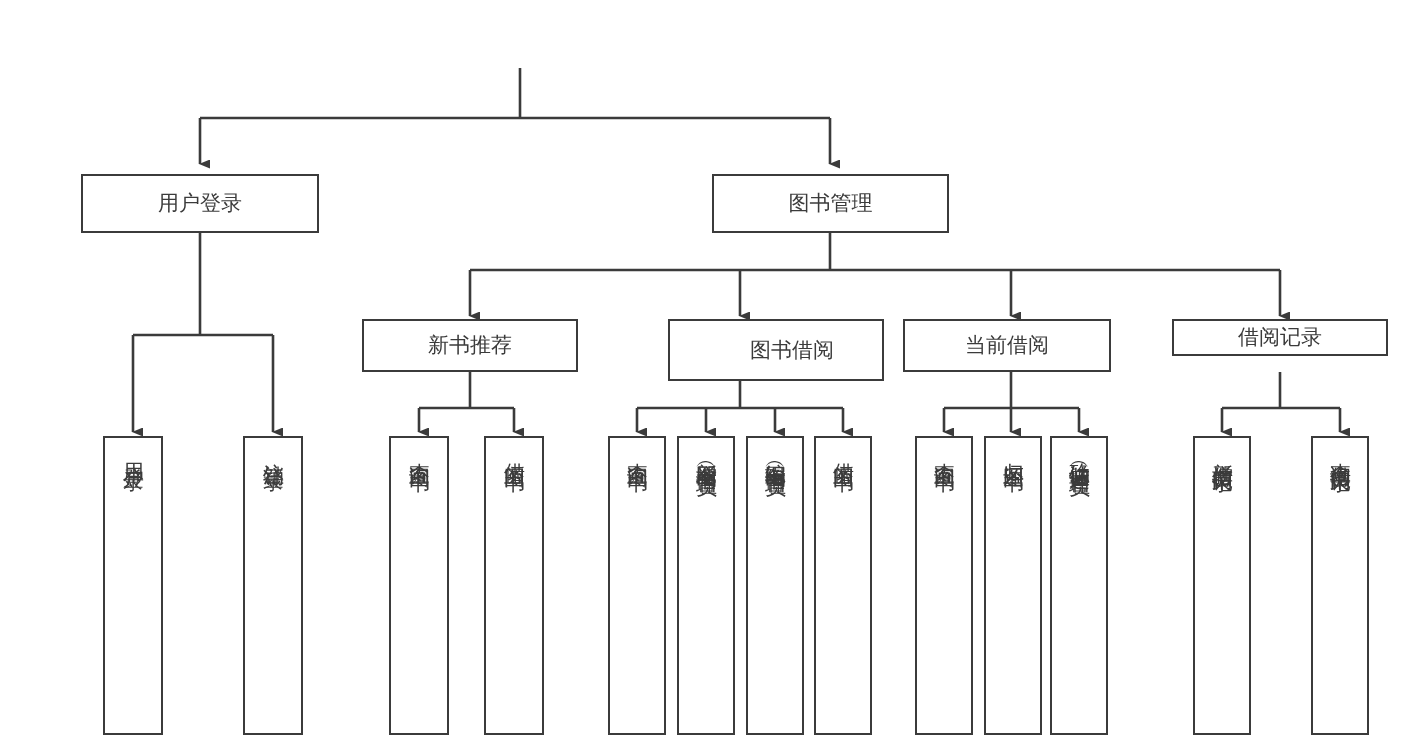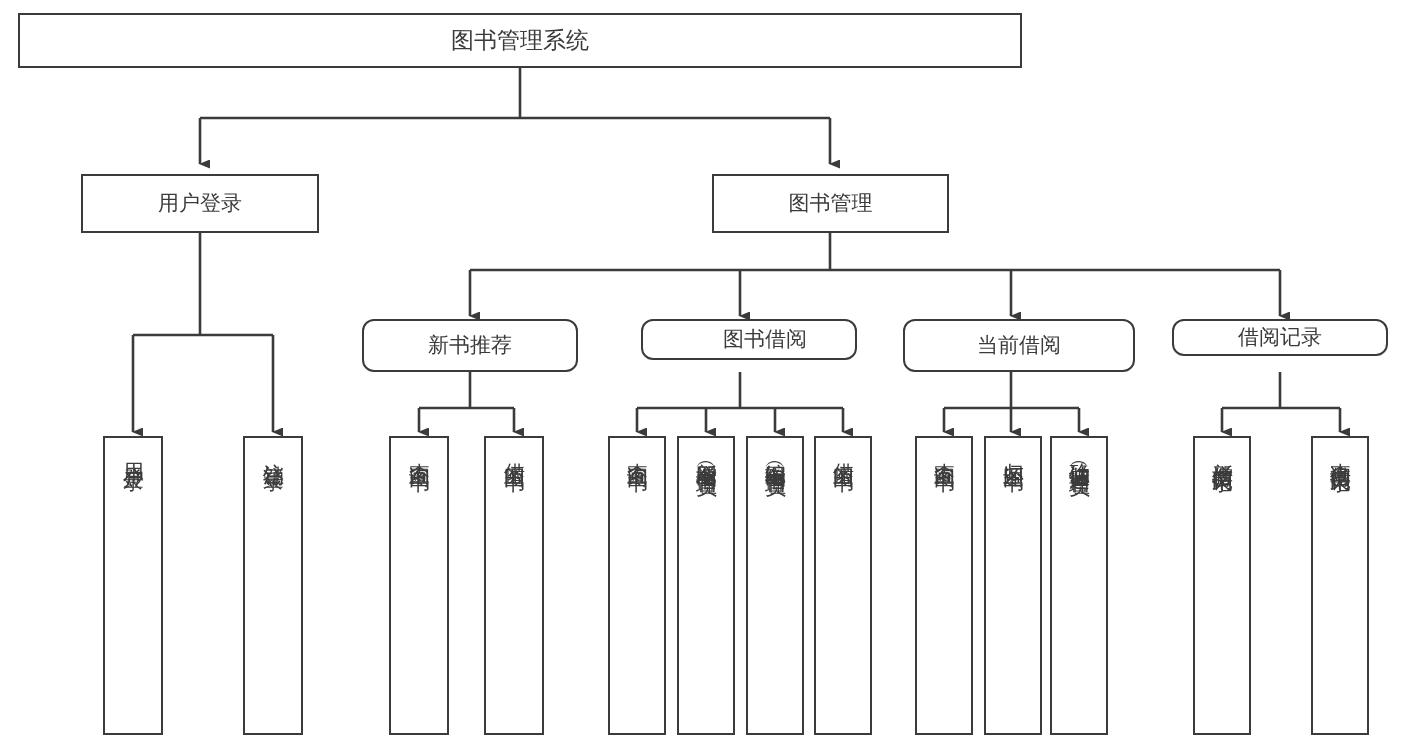--- a/index.html
+++ b/index.html
@@ -48,21 +48,20 @@
   .node.level-root {
     font-size: 23px;
   }
   
   .node.level-2 {
     font-size: 21px;
   }
   
   .node.level-3 {
     font-size: 21px;
-    border-radius: 12px;
   }
   
   .node.leaf {
     align-items: flex-start;
     justify-content: center;
     padding-top: 8px;
     font-size: 21px;
   }
   .node.leaf .node-label {
     writing-mode: vertical-rl;
@@ -136,41 +135,38 @@
       <path d="M1011,408 L1011,432" marker-end="url(#arrowhead)"></path>
       <path d="M1079,408 L1079,432" marker-end="url(#arrowhead)"></path>
 
       <path d="M1280,372 L1280,408"></path>
       <path d="M1222,408 L1340,408"></path>
       <path d="M1222,408 L1222,432" marker-end="url(#arrowhead)"></path>
       <path d="M1340,408 L1340,432" marker-end="url(#arrowhead)"></path>
     </g>
   </svg>
 
-  <div class="node level-root" style="left:18px; top:13px; width:1004px; height:55px;">
-    <span class="node-label">图书管理系统</span>
-  </div>
 
   <div class="node level-2" style="left:81px; top:174px; width:238px; height:59px;">
     <span class="node-label">用户登录</span>
   </div>
 
   <div class="node level-2" style="left:712px; top:174px; width:237px; height:59px;">
     <span class="node-label">图书管理</span>
   </div>
 
   <div class="node level-3" style="left:362px; top:319px; width:216px; height:53px;">
     <span class="node-label">新书推荐</span>
   </div>
 
-  <div class="node level-3" style="left:641px; top:319px; width:216px; height:41px;padding-left:32px;">
+  <div class="node level-3" style="left:668px; top:319px; width:216px; height:62px;padding-left:32px;">
     <span class="node-label">图书借阅</span>
   </div>
 
-  <div class="node level-3" style="left:903px; top:319px; width:232px; height:53px;">
+  <div class="node level-3" style="left:903px; top:319px; width:208px; height:53px;">
     <span class="node-label">当前借阅</span>
   </div>
 
   <div class="node level-3" style="left:1172px; top:319px; width:216px; height:37px;">
     <span class="node-label">借阅记录</span>
   </div>
 
   <div class="node leaf" style="left:103px; top:436px; width:60px; height:299px;">
     <span class="node-label">用户登录</span>
   </div>

